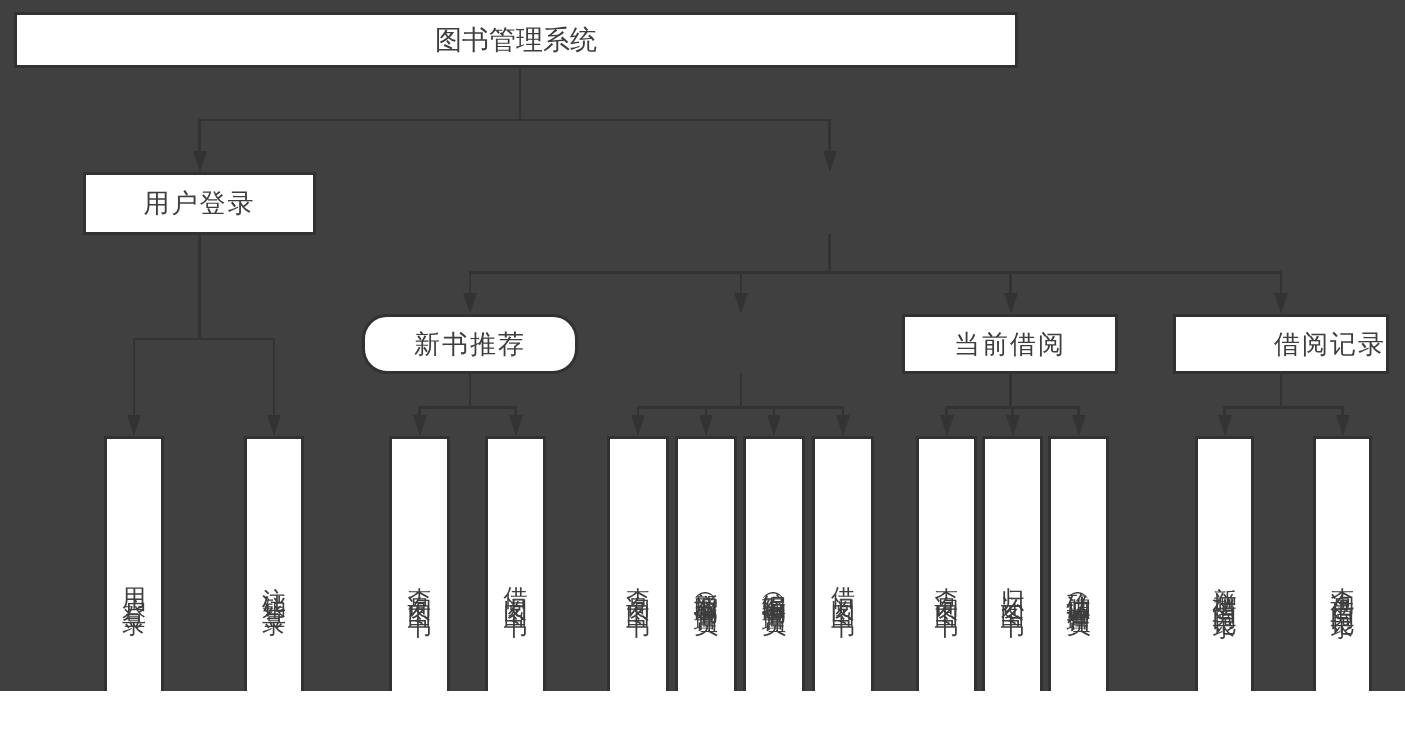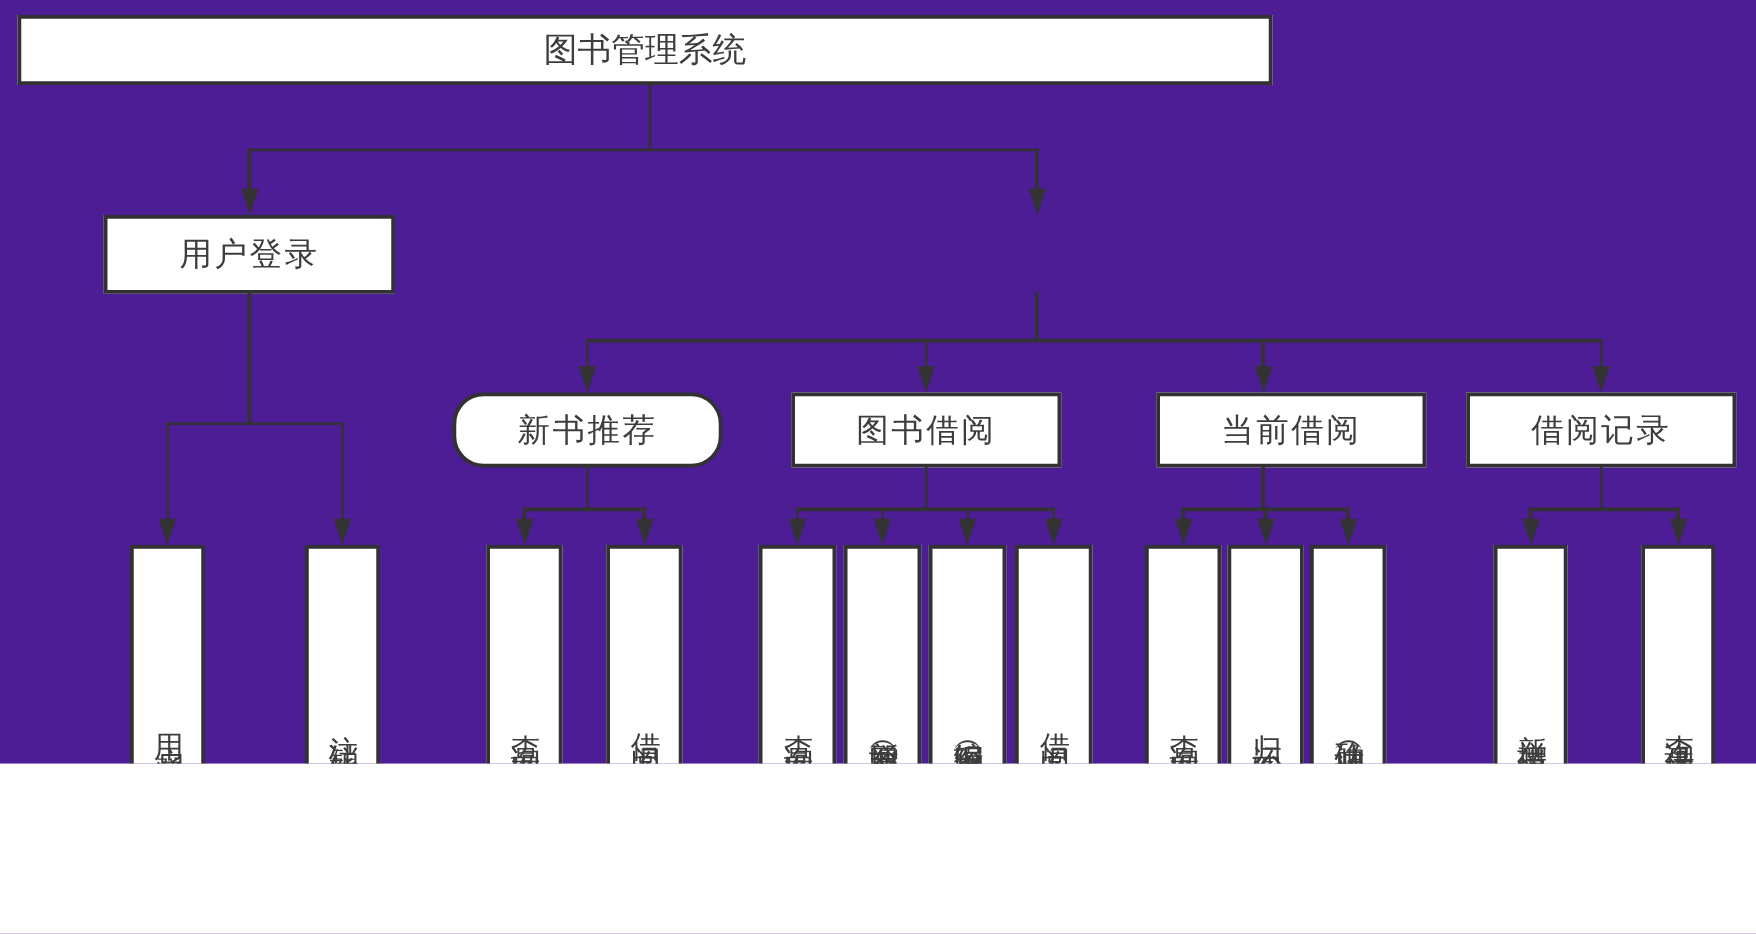--- a/index.html
+++ b/index.html
@@ -1,19 +1,19 @@
 <!DOCTYPE html>
 <html><head>
 <meta charset="utf-8">
 <style>
   html,body{margin:0;padding:0;background:#ffffff;}
   .canvas{
     position:relative;
-    width:1405px;height:611px;
-    background:#4c1d95;
+    width:1405px;height:691px;
+    background:#404040;
     font-family:"Liberation Sans",sans-serif;
     overflow:hidden;
   }
   .box{
     position:absolute;
     box-sizing:border-box;
     border:3px solid #323232;
     background:#ffffff;
     display:flex;
     align-items:center;
@@ -58,27 +58,24 @@
     <span>图书管理系统</span>
   </div>
 
   <div class="box hbox" style="left:83px;top:172px;width:233px;height:63px;">
     <span>用户登录</span>
   </div>
 
   <div class="box hbox" style="left:362px;top:314px;width:216px;height:60px;border-radius:25px;">
     <span>新书推荐</span>
   </div>
-  <div class="box hbox" style="left:633px;top:314px;width:216px;height:60px;">
-    <span>图书借阅</span>
-  </div>
-  <div class="box hbox" style="left:925px;top:314px;width:216px;height:60px;font-family:Liberation Mono, monospace;">
+  <div class="box hbox" style="left:902px;top:314px;width:216px;height:60px;font-family:Liberation Mono, monospace;">
     <span>当前借阅</span>
   </div>
-  <div class="box hbox" style="left:1173px;top:314px;width:216px;height:60px;">
+  <div class="box hbox" style="left:1173px;top:314px;width:216px;height:60px;justify-content:flex-end;">
     <span>借阅记录</span>
   </div>
 
   <div class="box leaf" style="left:104px;top:436px;width:60px;height:300px;">
     <span class="vtext">用户登录</span>
   </div>
   <div class="box leaf" style="left:244px;top:436px;width:60px;height:300px;">
     <span class="vtext">注销登录</span>
   </div>
 

